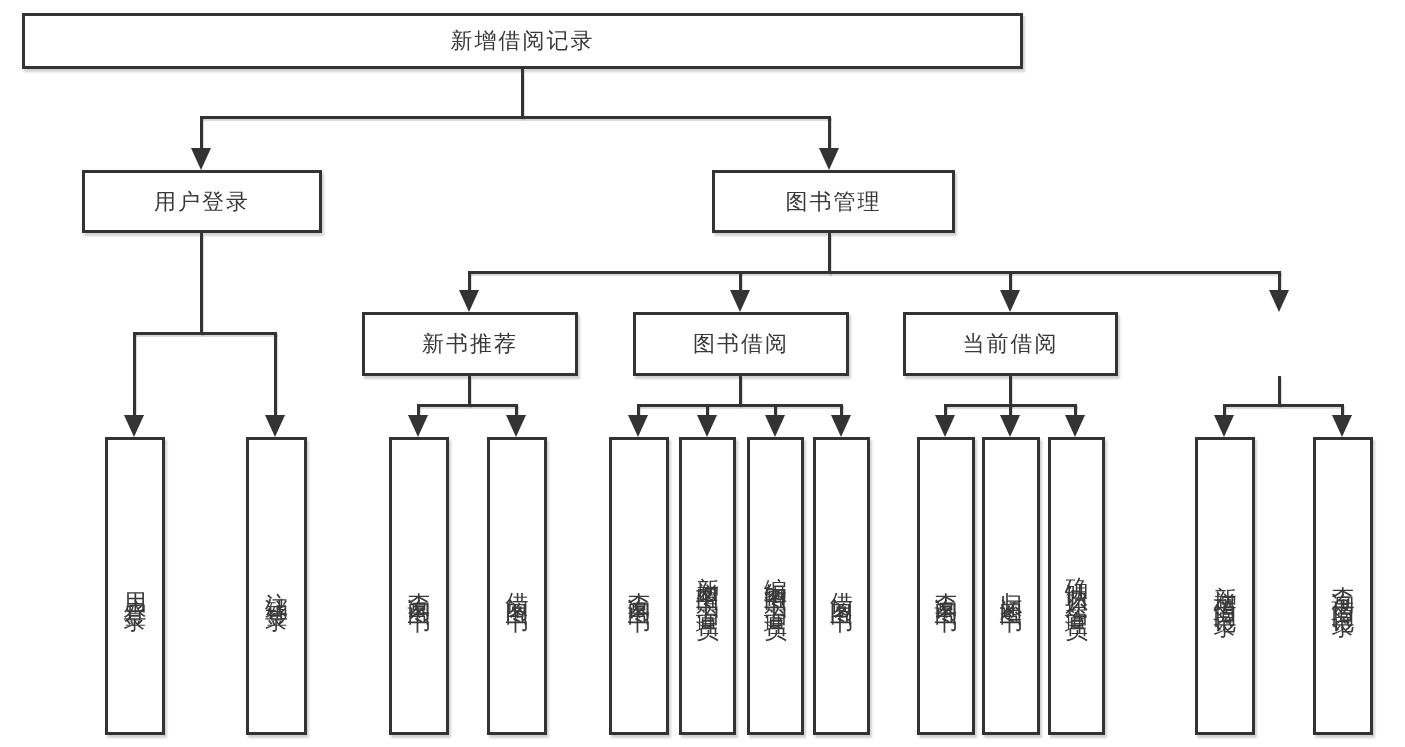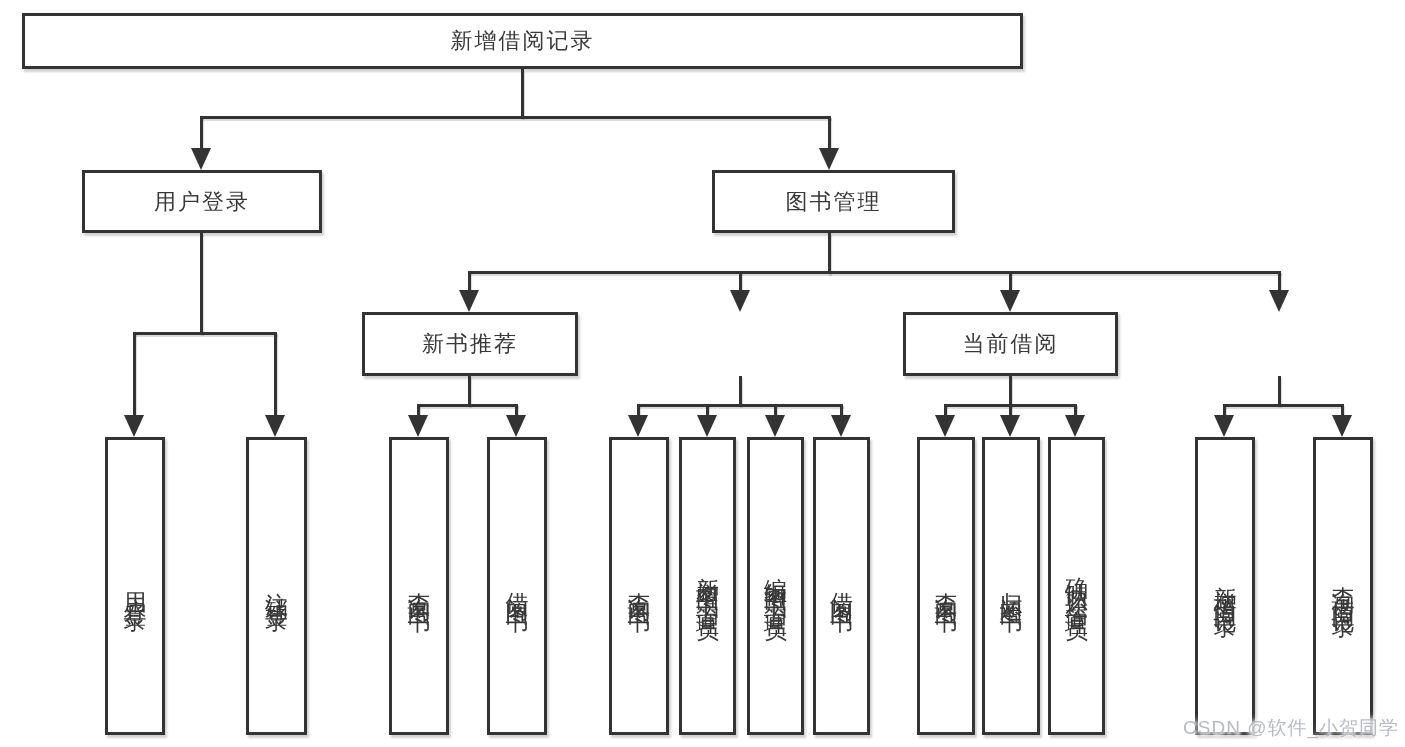--- a/index.html
+++ b/index.html
@@ -73,20 +73,23 @@
 
   <div class="node" style="left:82px; top:170px; width:240px; height:63px;">
     <span class="hlabel">用户登录</span>
   </div>
   <div class="node" style="left:712px; top:170px; width:243px; height:63px;">
     <span class="hlabel">图书管理</span>
   </div>
 
   <div class="node" style="left:362px; top:312px; width:216px; height:64px;align-items:center;">
     <span class="hlabel">新书推荐</span>
+  </div>
+  <div class="node" style="left:633px; top:312px; width:216px; height:64px;">
+    <span class="hlabel">图书借阅</span>
   </div>
   <div class="node" style="left:903px; top:312px; width:215px; height:64px;">
     <span class="hlabel">当前借阅</span>
   </div>
 
   <div class="node leaf" style="left:105px; top:437px; width:60px; height:298px;">
     <span class="vlabel">用户登录</span>
   </div>
   <div class="node leaf" style="left:246px; top:437px; width:61px; height:298px;">
     <span class="vlabel">注销登录</span>
@@ -181,15 +184,14 @@
   <div class="arrow" style="left:1000px; top:415px;"></div>
   <div class="arrow" style="left:1065px; top:415px;"></div>
 
   <div class="line" style="left:1278px; top:376px; width:3px; height:30px;"></div>
   <div class="line" style="left:1223px; top:404px; width:120px; height:3px;"></div>
   <div class="line" style="left:1223px; top:404px; width:3px; height:16px;"></div>
   <div class="line" style="left:1341px; top:404px; width:3px; height:16px;"></div>
   <div class="arrow" style="left:1214px; top:415px;"></div>
   <div class="arrow" style="left:1332px; top:415px;"></div>
 
-  <div class="watermark">CSDN @软件_小贺同学</div>
 
 </div>
 
 </body></html>

